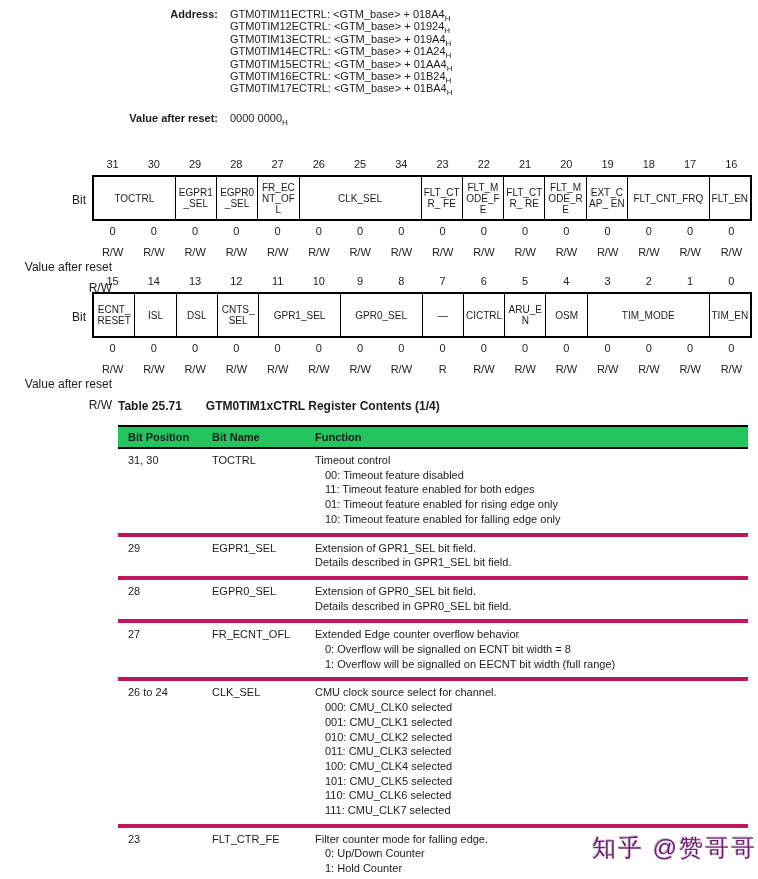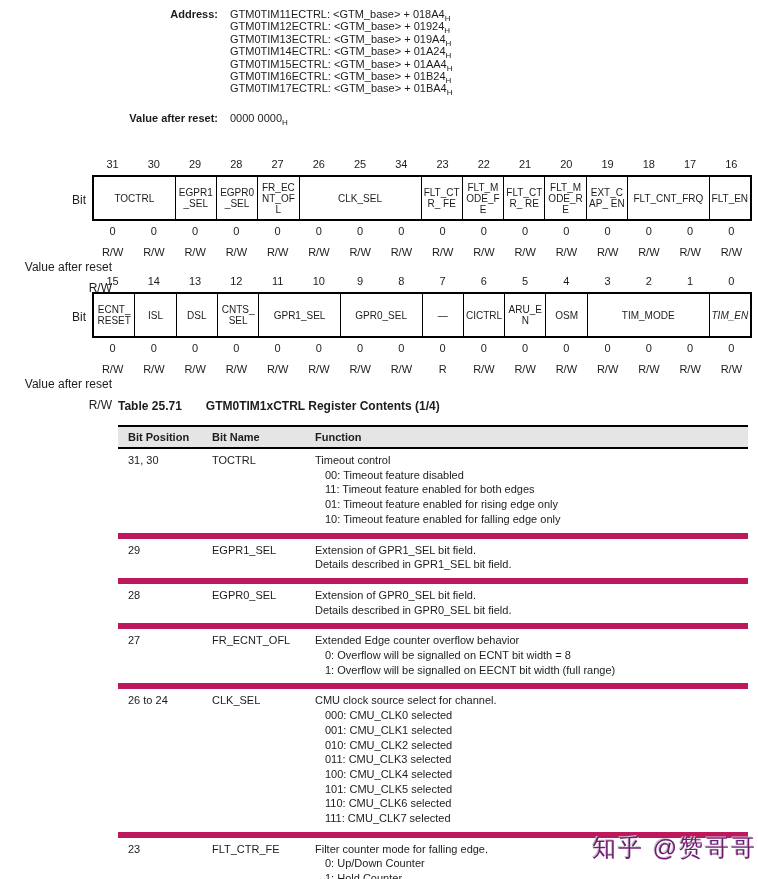--- a/index.html
+++ b/index.html
@@ -39,26 +39,26 @@
   .val-row { position:relative; height:13px; margin-top:4px; }
   .val-row .row-lbl { width:112px; }
   .val-row.rw { margin-top:8px; }
   .vals div { flex:1; text-align:center; font-size:11px; }
   
   .tbl-title { position:absolute; top:399px; left:118px; font-size:12px; font-weight:bold; }
   .tbl-title .num { margin-right:24px; }
   .reg-table { position:absolute; top:425px; left:118px; width:630px; }
   .thead {
     display:grid; grid-template-columns:94px 103px 1fr;
-    background:#e5e5e5; border-top:2px solid #000; border-bottom:2px solid #000;
+    background:#22c55e; border-top:2px solid #000; border-bottom:2px solid #000;
     font-weight:bold; font-size:11px; height:20px; align-items:center;
   }
   .trow {
     display:grid; grid-template-columns:94px 103px 1fr;
-    border-bottom:6px solid #be185d; font-size:11px; padding:4px 0 6px;
+    border-bottom:4px solid #be185d; font-size:11px; padding:4px 0 6px;
   }
   .trow:last-child { border-bottom:none; }
   .c1 { padding-left:10px; line-height:14.7px; }
   .c2, .c3 { line-height:14.7px; }
   .fline.ind { padding-left:10px; }
   .note { color:#8b8b8b; font-weight:bold; margin-top:1px; }
   
   .watermark {
     position:absolute; left:592px; top:832px;
     font-size:24px; letter-spacing:2px; color:#701a75;
@@ -212,21 +212,21 @@
           <div class="field-cell" style="flex: 1 1 0px;">CNTS_
 SEL</div>
           <div class="field-cell" style="flex: 2 2 0px;">GPR1_SEL</div>
           <div class="field-cell" style="flex: 2 2 0px;">GPR0_SEL</div>
           <div class="field-cell" style="flex: 1 1 0px;">—</div>
           <div class="field-cell" style="flex: 1 1 0px;">CICTRL</div>
           <div class="field-cell" style="flex: 1 1 0px;">ARU_E
 N</div>
           <div class="field-cell" style="flex: 1 1 0px;">OSM</div>
           <div class="field-cell" style="flex: 3 3 0px;">TIM_MODE</div>
-          <div class="field-cell" style="flex: 1 1 0px; font-style: italic;">TIM_EN</div>
+          <div class="field-cell" style="flex: 1 1 0px;">TIM_EN</div>
         </div>
     <div class="val-row reset">
       <span class="row-lbl">Value after reset</span>
       <div class="vals">
             <div>0</div>
             <div>0</div>
             <div>0</div>
             <div>0</div>
             <div>0</div>
             <div>0</div>

